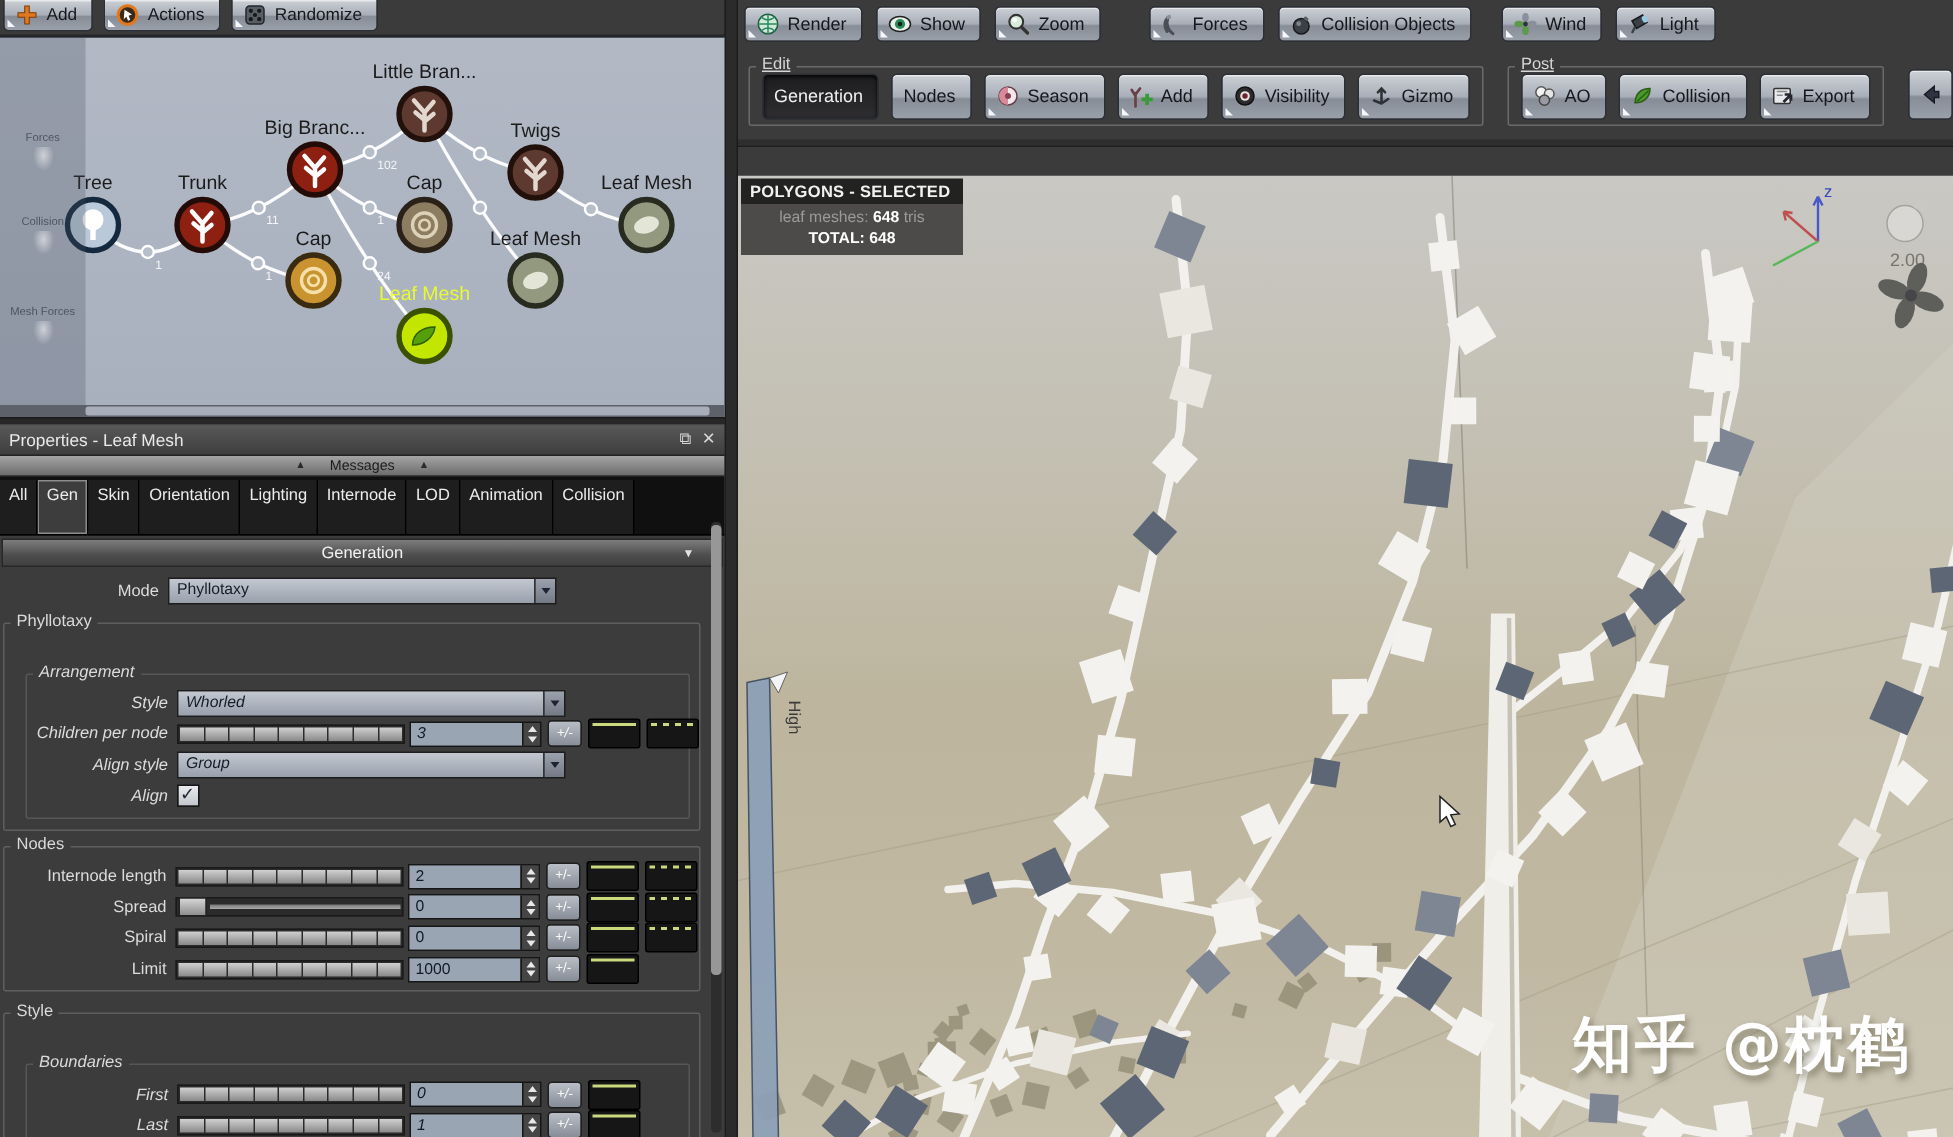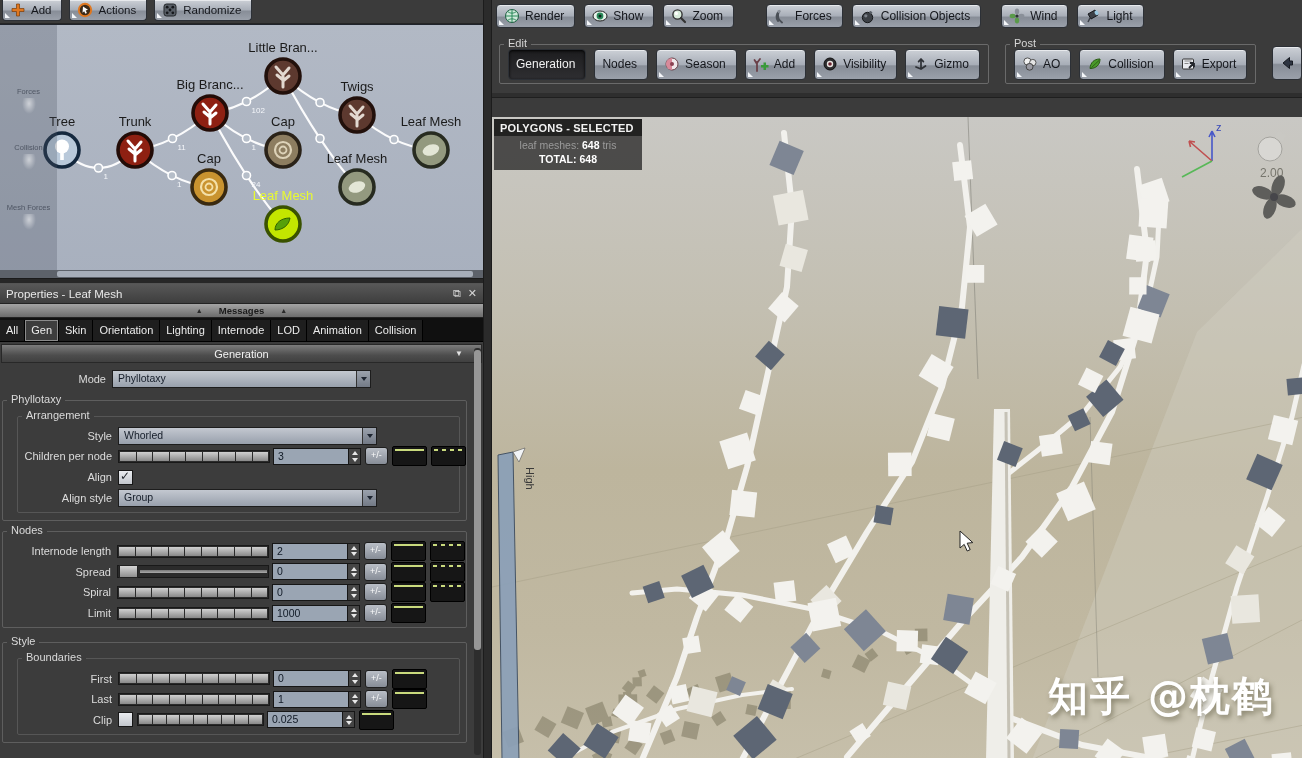--- a/index.html
+++ b/index.html
@@ -23,24 +23,24 @@
   .strip-item{position:absolute;left:0;width:57px;text-align:center;color:rgba(36,42,56,.62);font-size:7.5px;}
   .strip-ghost{margin:2px auto 0;width:14px;height:16px;background:radial-gradient(ellipse at 50% 35%,rgba(255,255,255,.55),rgba(255,255,255,0) 70%);}
   .graph-hscroll{position:absolute;left:0;right:0;bottom:0;height:8px;background:#5d626a;}
   .graph-hscroll .thumb{position:absolute;left:57px;right:10px;top:1px;bottom:1px;background:#a7aeb9;border-radius:2px;}
   .divider-h{height:4px;background:#272727;border-top:1px solid #1b1b1b;}
   
   .props{position:relative;flex:1;background:#3c3c3c;overflow:hidden;border-top:1px solid #555;}
   .ptitle{height:19px;background:linear-gradient(180deg,#585858,#3e3e3e);display:flex;align-items:center;padding:0 6px;font-size:11.5px;color:#e9e9e9;border-bottom:1px solid #232323;}
   .ptitle .sp{flex:1;}
   .wicon{color:#d6d6d6;font-size:11px;margin-left:7px;line-height:1;}
-  .messages{height:13px;background:linear-gradient(180deg,#a4a4a4,#6c6c6c);display:flex;align-items:center;justify-content:center;gap:16px;font-size:9.5px;font-weight:bold;color:#1b1b1b;border-bottom:1px solid #222;}
+  .messages{height:13px;background:linear-gradient(180deg,#a4a4a4,#6c6c6c);display:flex;align-items:center;justify-content:center;gap:16px;font-size:9.5px;font-weight:normal;color:#1b1b1b;border-bottom:1px solid #222;}
   .messages .tri{font-size:7px;color:#2a2a2a;}
   .tabs{display:flex;background:#101010;padding-top:2px;border-bottom:1px solid #000;}
-  .tab{padding:4px 6px 5px;font-size:11px;color:#ececec;background:#1e1e1e;border-right:1px solid #000;}
+  .tab{padding:4px 6px 20px;font-size:11px;color:#ececec;background:#1e1e1e;border-right:1px solid #000;}
   .tab.active{background:#3d3d3d;box-shadow:inset 0 0 0 1px #8b8b8b;}
   .sheader{height:17px;margin:2px 1px 0 1px;background:linear-gradient(180deg,#7d7d7d,#4d4d4d 60%,#404040);border:1px solid #282828;display:flex;align-items:center;justify-content:center;position:relative;font-size:11px;color:#f2f2f2;}
   .sheader .sarrow{position:absolute;right:18px;color:#e2e2e2;font-size:8px;}
   .pcontent{position:relative;padding:6px 14px 0 0;}
   .prow{display:flex;align-items:center;height:20.6px;}
   .plabel{width:106px;flex:0 0 106px;text-align:right;padding-right:6px;font-size:11px;color:#dcdcdc;white-space:nowrap;overflow:hidden;}
   .dd{display:flex;height:16px;width:257px;border:1px solid #1d1d1d;}
   .dd .val{flex:1;background:linear-gradient(180deg,#c3c8d0,#98a0ac);font-size:10.5px;color:#151d29;padding:1px 5px 0;}
   .dd .arrow{width:13px;background:linear-gradient(180deg,#9ba2ad,#737a86);border-left:1px solid #333;display:flex;align-items:center;justify-content:center;}
   .dd .arrow i{width:0;height:0;border-left:3.5px solid transparent;border-right:3.5px solid transparent;border-top:4.5px solid #1d2430;}
@@ -57,32 +57,32 @@
   .spin .up{border-left:3px solid transparent;border-right:3px solid transparent;border-bottom:4px solid #e8e8e8;}
   .spin .dn{border-left:3px solid transparent;border-right:3px solid transparent;border-top:4px solid #e8e8e8;}
   .pm{width:21px;height:16px;margin-left:4px;background:linear-gradient(180deg,#b9bec6,#878d97);border:1px solid #1f1f1f;border-radius:3px;color:#fafafa;font-size:9px;text-align:center;line-height:15px;flex:0 0 21px;}
   .curve{width:33px;height:18px;background:#161616;border:1px solid #000;border-radius:2px;position:relative;margin-left:4px;flex:0 0 33px;}
   .curve::before{content:'';position:absolute;left:2px;right:2px;top:2px;height:2px;background:#c9da7d;}
   .curve.dashed::before{background:repeating-linear-gradient(90deg,#c9da7d 0 4px,transparent 4px 8px);}
   .cb{width:13px;height:13px;background:linear-gradient(180deg,#e9ebef,#c3c7cd);border:1px solid #171717;position:relative;flex:0 0 13px;}
   .cb.checked::after{content:'\2713';position:absolute;top:-2px;left:1px;color:#24282e;font-size:12px;font-weight:bold;}
   .fgroup{border:1px solid #5e5e5e;border-radius:2px;margin:10px 2px 3px 2px;padding:9px 2px 4px 2px;position:relative;}
   .fgroup .glabel{position:absolute;top:-8px;left:4px;background:#3c3c3c;padding:0 4px;font-size:11px;color:#dadada;}
-  .fgroup.inner{margin:6px 4px 3px 12px;border-color:#565656;}
+  .fgroup.inner{margin:24px 4px 3px 12px;border-color:#565656;font-style:italic;}
   .pscroll{position:absolute;right:2px;top:64px;bottom:3px;width:7px;background:#2d2d2d;border-radius:3px;}
   .pscroll .pthumb{position:absolute;left:0;top:2px;width:7px;height:300px;background:#979797;border-radius:3px;}
   
   .divider-v{width:7px;flex:0 0 7px;background:#2b2b2b;border-left:1px solid #1c1c1c;border-right:1px solid #1c1c1c;}
   
   .right-col{flex:1;display:flex;flex-direction:column;min-width:0;}
   .vp-toolbar1{height:28px;flex:0 0 28px;display:flex;align-items:center;gap:9px;padding:2px 0 0 4px;background:#3b3b3b;}
   .tb-gap{width:14px;}
   .vp-toolbar2{height:63px;flex:0 0 63px;background:#3b3b3b;display:flex;gap:16px;padding-left:7px;border-bottom:4px solid #2e2e2e;}
   .group-box{position:relative;border:1px solid #6a6a6a;border-radius:2px;margin-top:14px;height:38px;display:flex;align-items:center;gap:8px;padding:0 8px;}
-  .group-box .glabel2{position:absolute;top:-8px;left:4px;background:#3b3b3b;padding:0 4px;font-size:11px;color:#d6d6d6;}
+  .group-box .glabel2{position:absolute;top:-8px;left:4px;background:#3b3b3b;padding:0 4px;font-size:11px;color:#d6d6d6;text-decoration:underline;}
   .group-box .btn{height:31px;font-size:12px;}
   .back-btn{margin-top:16px;height:34px;width:38px;justify-content:center;padding:0;}
   
   .viewport{position:relative;flex:1;overflow:hidden;border-top:1px solid #1f1f1f;}
   .vp-header{height:19px;background:#c7c6c2;color:#1d4ed8;font-size:13px;padding:1px 0 0 8px;box-sizing:border-box;margin-top:21px;}
   .vp-scene{position:absolute;left:0;top:19px;width:812px;height:643px;display:block;}
   .stats{position:absolute;left:2px;top:21px;width:148px;font-size:10.5px;}
   .stats .shead{background:rgba(20,20,20,.92);color:#f2f2f2;font-weight:bold;font-size:11px;padding:3px 6px 2px;letter-spacing:.2px;}
   .stats .sbody{background:rgba(28,28,28,.72);padding:2px 6px 4px;text-align:center;}
   .stats .srow{line-height:14px;color:#9a9a9a;}
@@ -303,32 +303,32 @@
                     <i class="up"></i>
                     <i class="dn"></i>
                   </span>
               </div>
               <span class="pm">+/-</span>
               <span class="curve"></span>
               <span class="curve dashed"></span>
             </div>
 
             <div class="prow">
-              <span class="plabel" style="width:92px;flex-basis:92px;">Align</span>
-              <span class="cb checked"></span>
-            </div>
-
-            <div class="prow">
               <span class="plabel" style="width:92px;flex-basis:92px;">Align style</span>
               <div class="dd">
                 <span class="val">Group</span>
                 <span class="arrow">
                     <i></i>
                   </span>
               </div>
+            </div>
+
+            <div class="prow">
+              <span class="plabel" style="width:92px;flex-basis:92px;">Align</span>
+              <span class="cb checked"></span>
             </div>
           </div>
         </div>
 
         <div class="fgroup">
           <span class="glabel">Nodes</span>
 
           <div class="prow">
             <span class="plabel">Internode length</span>
             <div class="slider seg">

